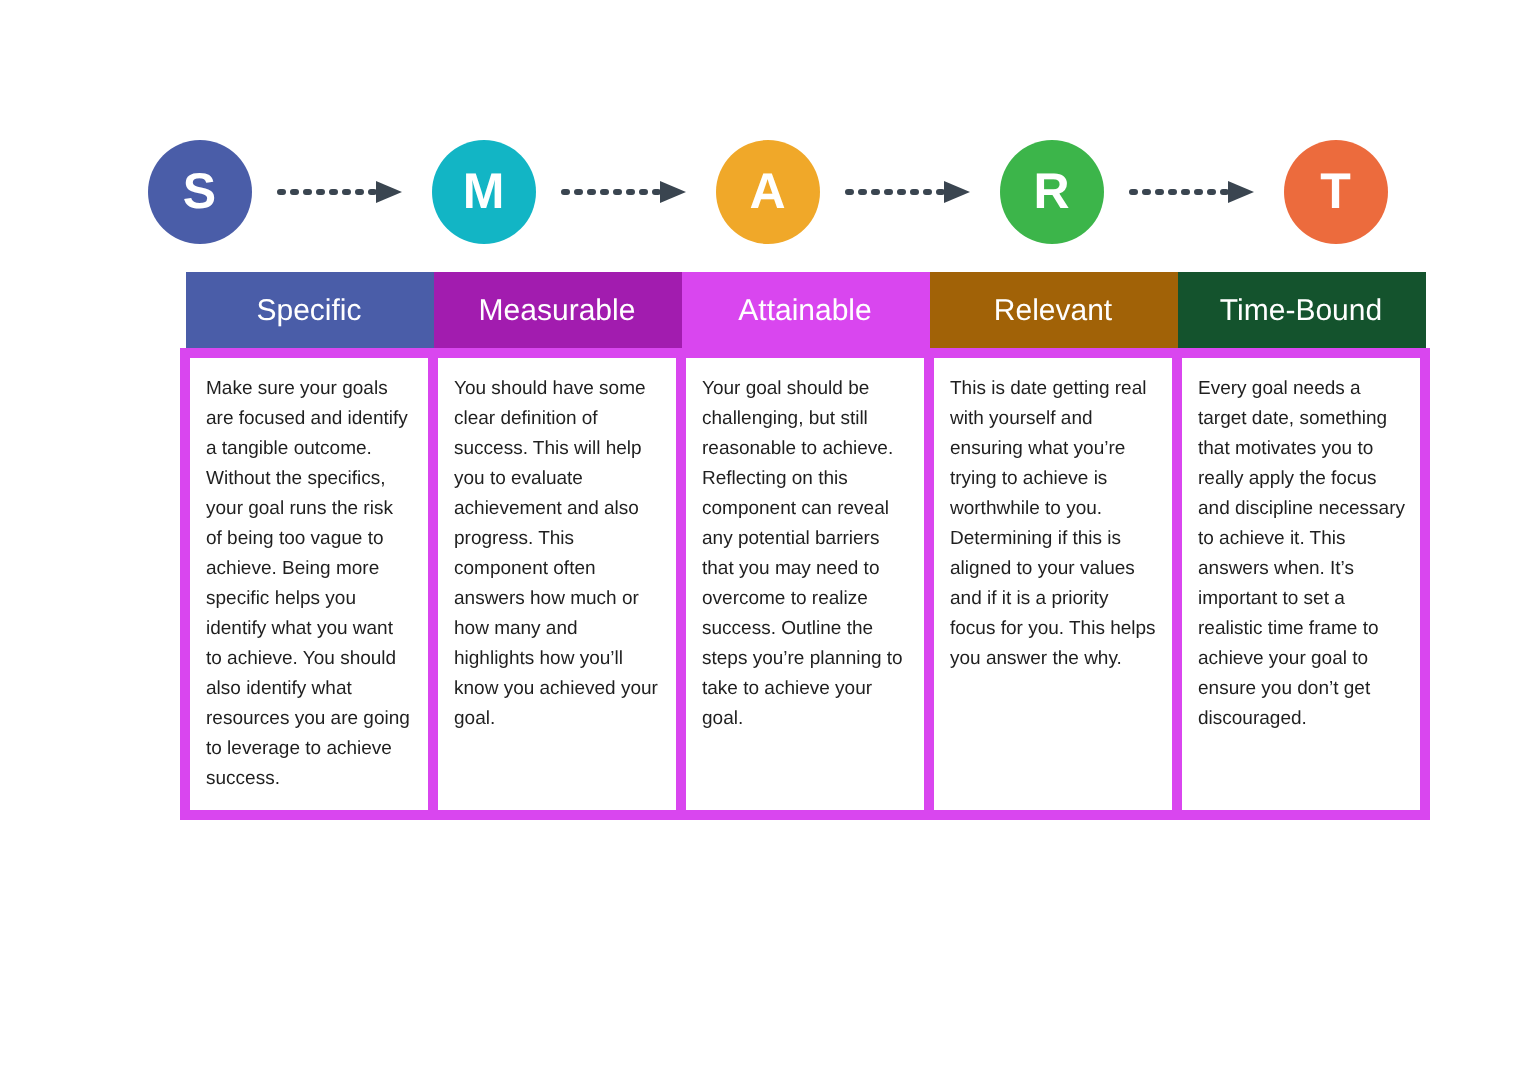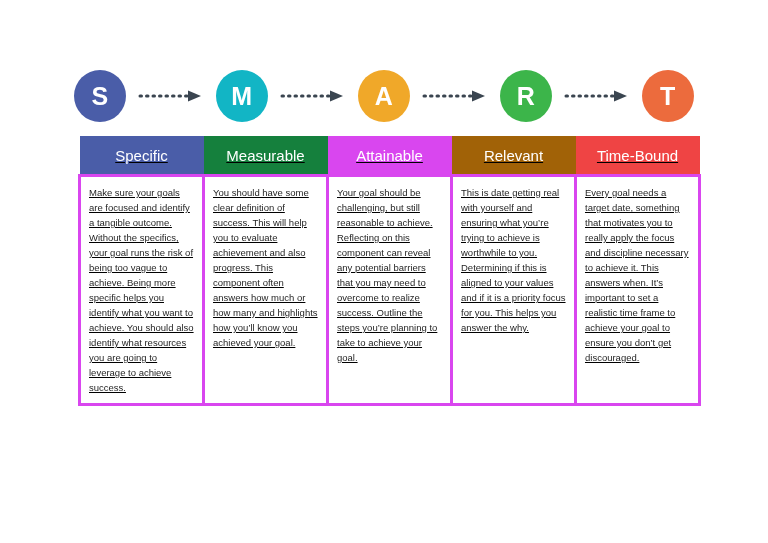--- a/index.html
+++ b/index.html
@@ -63,42 +63,41 @@
     align-items: center;
     justify-content: center;
     padding: 0 4px;
     box-sizing: border-box;
   }
   .connector svg { display: block; }
 
   
   .smart-table {
     position: absolute;
-    left: 78px;
+    left: 90px;
     top: 136px;
     width: 620px;
     border-collapse: collapse;
     table-layout: fixed;
-    text-decoration: underline;
   }
 
   .smart-table th {
     height: 38px;
     padding: 0;
     color: #ffffff;
     font-size: 15px;
     font-weight: normal;
     text-align: center;
     vertical-align: middle;
     border: none;
     width: 124px;
   }
 
   .smart-table td {
-    border: 3px solid #d946ef;
+    border: 5px solid #d946ef;
     vertical-align: top;
     padding: 8px 7px 8px 8px;
     height: 200px;
     font-size: 9.5px;
     line-height: 1.58;
     color: #1f1f1f;
     width: 124px;
   }
 
   .cell-text {
@@ -159,24 +158,24 @@
     <div class="node-wrap">
       <div class="circle" style="background:#EC6B3D">T</div>
     </div>
 
   </div>
 
   <table class="smart-table">
     <thead>
       <tr>
         <th style="background:#4A5DA8">Specific</th>
-        <th style="background:#15803d">Measurable</th>
+        <th style="background:#a21caf">Measurable</th>
         <th style="background:#d946ef">Attainable</th>
         <th style="background:#a16207">Relevant</th>
-        <th style="background:#ef4444">Time-Bound</th>
+        <th style="background:#14532d">Time-Bound</th>
       </tr>
     </thead>
     <tbody>
       <tr>
         <td>
           <span class="cell-text">Make sure your goals are focused and identify a tangible outcome. Without the specifics, your goal runs the risk of being too vague to achieve. Being more specific helps you identify what you want to achieve. You should also identify what resources you are going to leverage to achieve success.</span>
         </td>
         <td>
           <span class="cell-text">You should have some clear definition of success. This will help you to evaluate achievement and also progress. This component often answers how much or how many and highlights how you’ll know you achieved your goal.</span>
         </td>

